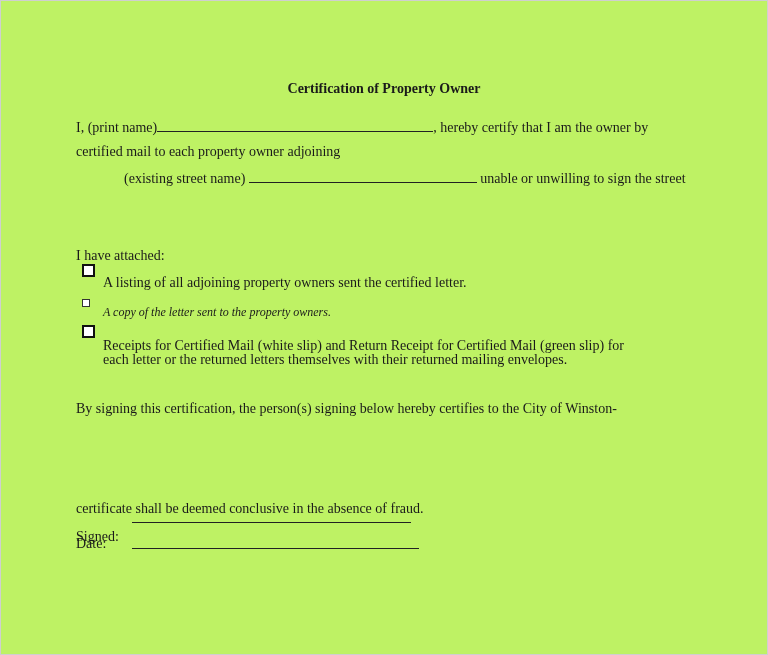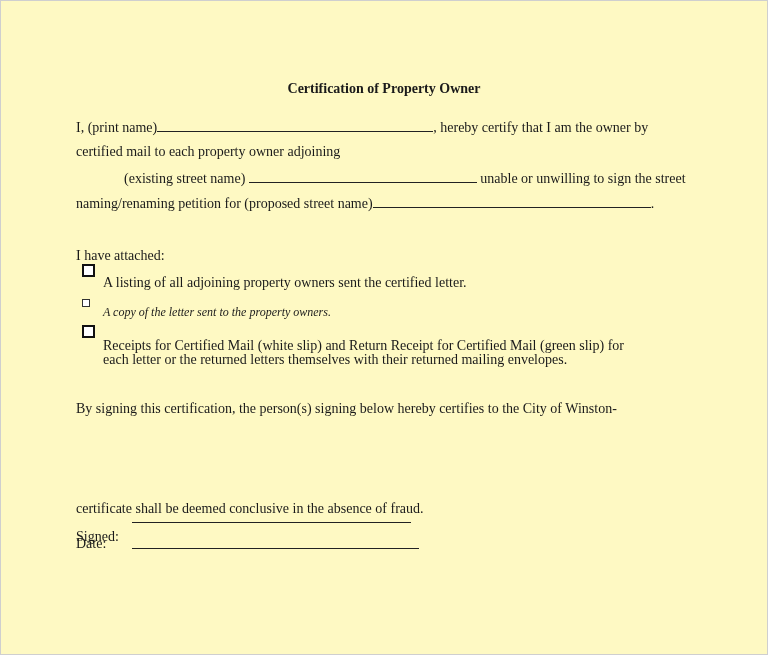--- a/index.html
+++ b/index.html
@@ -14,21 +14,21 @@
       overflow: hidden;
       font-family: "Liberation Serif", "DejaVu Serif", serif;
       color: #1a1a1a;
     }
     .page {
       position: absolute;
       left: 0; top: 0;
       width: 766px;
       height: 653px;
       border: 1px solid #cfcfcf;
-      background: #fef9c3;
+      background: #bef264;
     }
     .abs { position: absolute; white-space: nowrap; }
     .title {
       left: 0; width: 766px; top: 80px;
       text-align: center;
       font-weight: bold;
       font-size: 14px;
     }
     .line {
       font-size: 14px;
@@ -67,23 +67,20 @@
   <div class="abs line" style="left:75px; top:118px;">
     <span>I, (print name)</span><span class="blank" style="width:276px;"></span><span>, hereby certify that I am the owner by</span>
   </div>
 
   <div class="abs line" style="left:75px; top:143px;">certified mail to each property owner adjoining</div>
 
   <div class="abs line" style="left:75px; top:169px;margin-left:48px;">
     <span>(existing street name)</span>&nbsp;<span class="blank" style="width:228px;"></span>&nbsp;<span>unable or unwilling to sign the street</span>
   </div>
 
-  <div class="abs line" style="left:75px; top:194px;">
-    <span>naming/renaming petition for (proposed street name)</span><span class="blank" style="width:278px;"></span><span>.</span>
-  </div>
 
   <div class="abs line" style="left:75px; top:247px;">I have attached:</div>
 
   <div class="cb" style="left:81px; top:263px; width:13px; height:13px;"></div>
   <div class="abs line" style="left:102px; top:274px;">A listing of all adjoining property owners sent the certified letter.</div>
 
   <div class="cb small" style="left:81px; top:298px; width:8px; height:8px;"></div>
   <div class="abs tiny" style="left:102px; top:304px;">A copy of the letter sent to the property owners.</div>
 
   <div class="cb" style="left:81px; top:324px; width:13px; height:13px;"></div>

